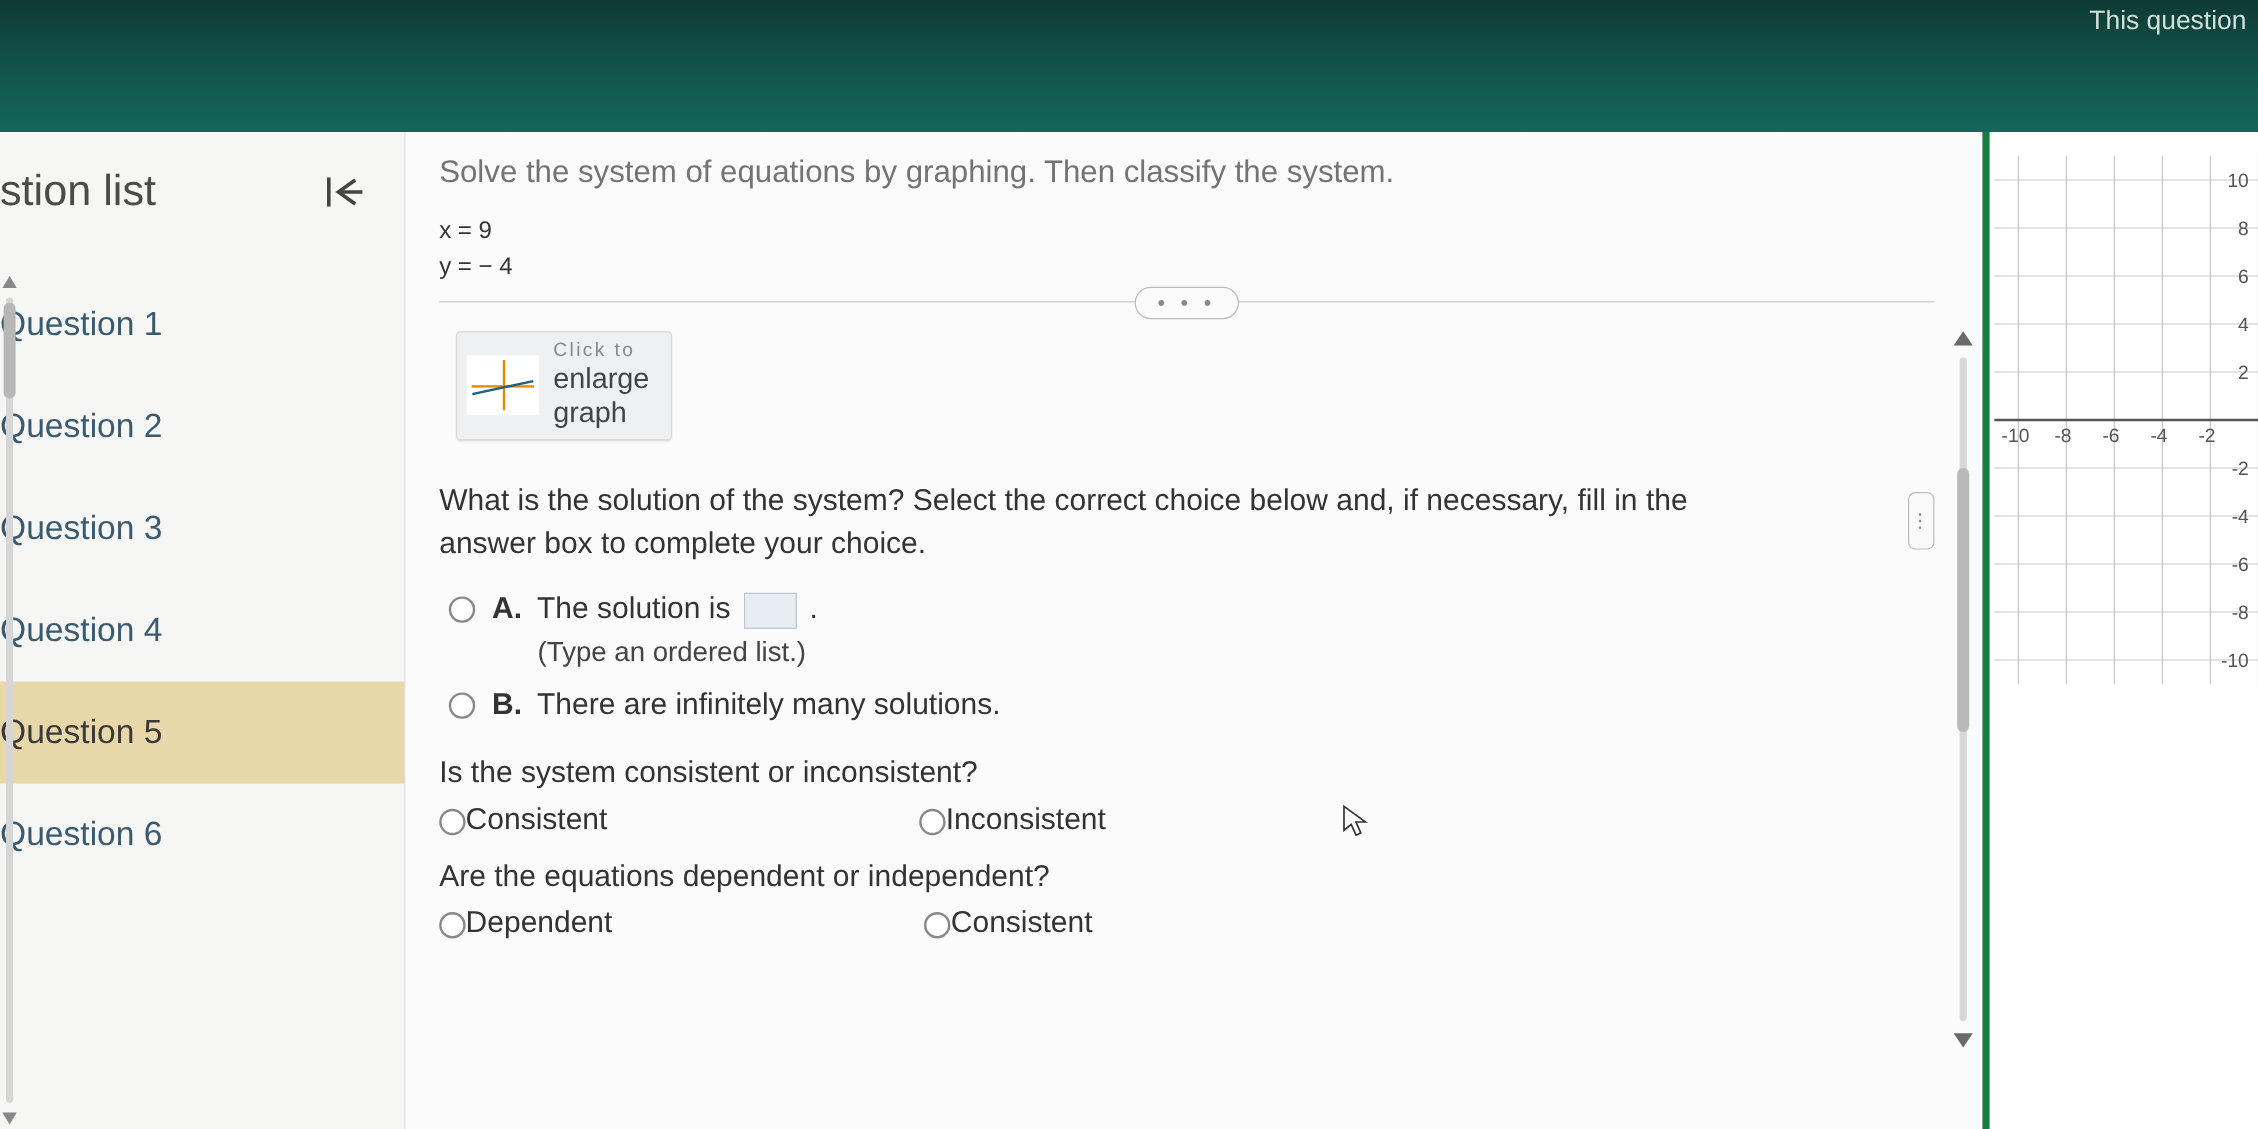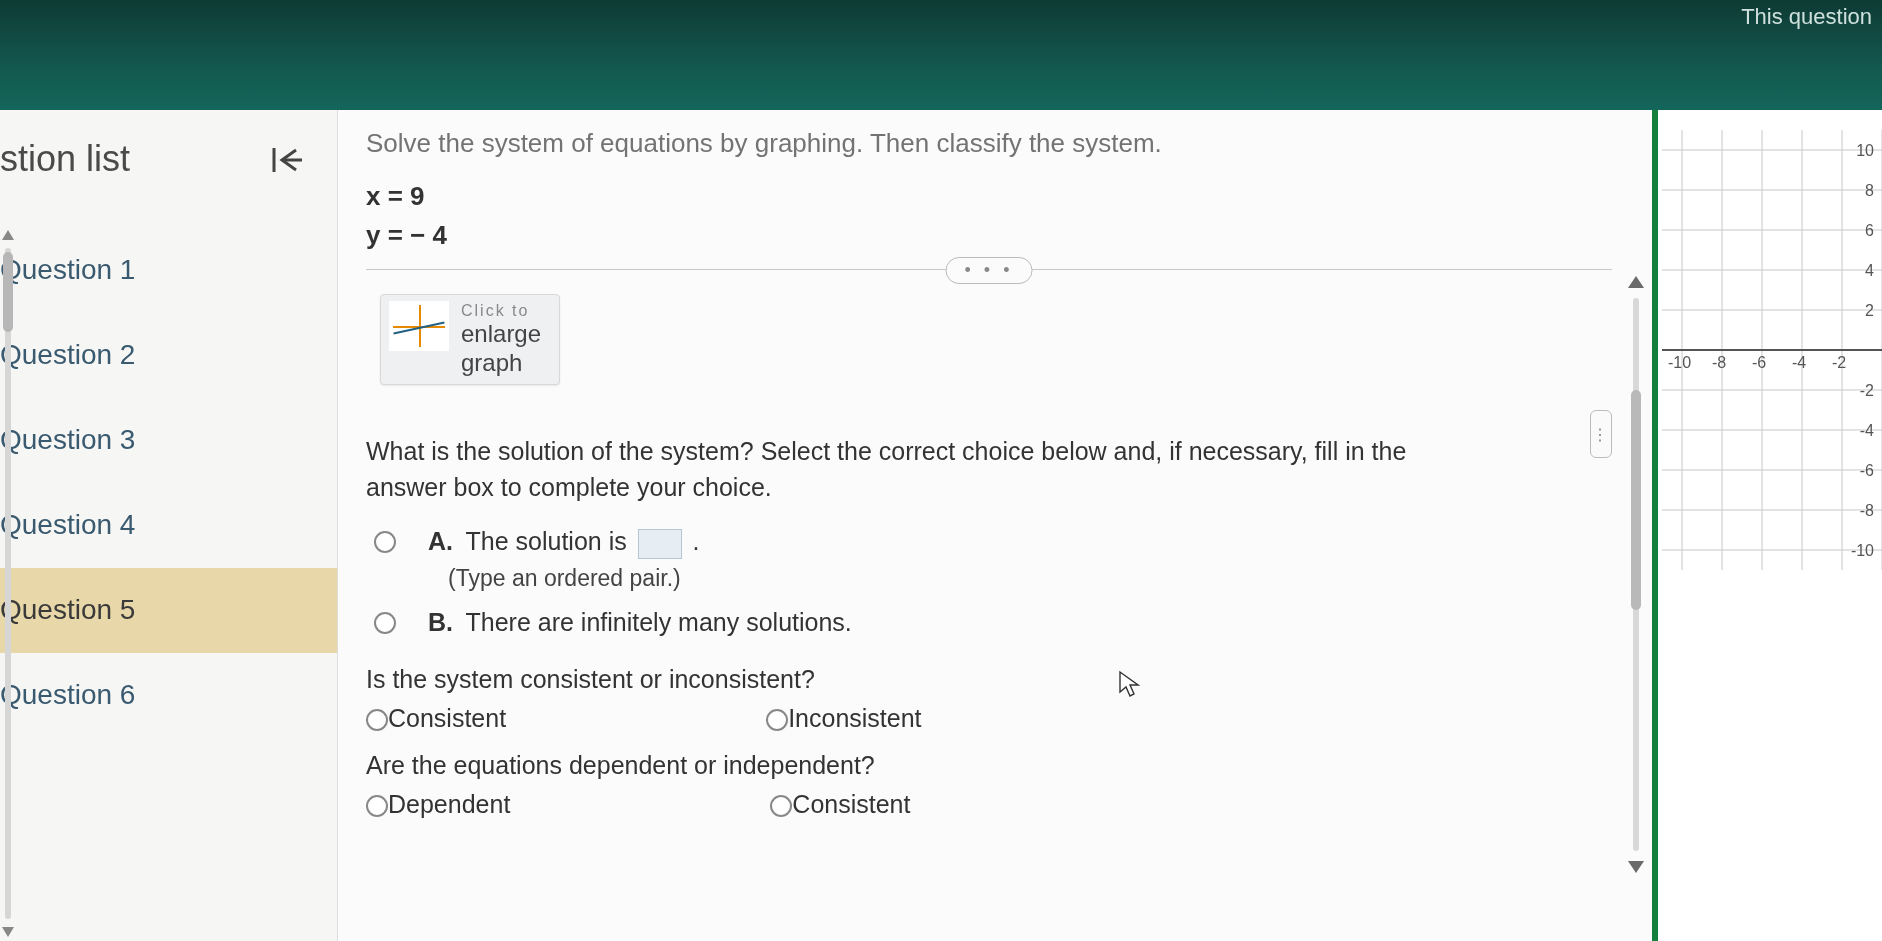--- a/index.html
+++ b/index.html
@@ -39,48 +39,48 @@
     color: #3a3a3a;
   }
   .content-wrap {
     flex: 1; display: flex; position: relative; background: #fbfbfb;
   }
   .content {
     flex: 1; padding: 18px 40px 20px 28px; position: relative;
     font-size: 26px; color: #333;
   }
   .prompt { font-size: 26px; color: #737373; margin-bottom: 18px; }
-  .eqs { font-size: 26px; color: #333; line-height: 1.5; margin-bottom: 14px; font-weight: bold; }
+  .eqs { font-size: 20px; color: #333; line-height: 1.5; margin-bottom: 14px; }
   .divider {
     border: none; border-top: 1px solid #c9c9c9; margin: 12px 0 18px 0; position: relative;
   }
   .divider-dots {
     position: absolute; left: 50%; top: -12px; transform: translateX(-50%);
     background: #fbfbfb; border: 1px solid #bbb; border-radius: 14px;
     padding: 2px 18px; color: #888; font-size: 18px; letter-spacing: 4px;
     cursor: pointer;
   }
   .enlarge-btn {
-    display: inline-flex; gap: 12px;
+    display: inline-flex; align-items: center; gap: 12px;
     background: #eef0f2; border: 1px solid #d8d8d8; border-radius: 4px;
-    padding: 6px 18px 6px 8px; margin: 6px 0 34px 14px;
+    padding: 6px 18px 6px 8px; margin: 6px 0 18px 14px;
     box-shadow: 0 1px 2px rgba(0,0,0,0.08);
     cursor: pointer;
   }
   .enlarge-thumb {
     width: 60px; height: 50px; position: relative; background: #fff;
   }
   .enlarge-thumb .hline { position:absolute; left:4px; right:4px; top:50%; height:2px; background:linear-gradient(90deg,#e68a00,#e68a00); }
   .enlarge-thumb .vline { position:absolute; top:4px; bottom:4px; left:50%; width:2px; background:#e68a00; }
   .enlarge-thumb .diag { position:absolute; left:8px; top:8px; width:44px; height:34px; }
   .enlarge-thumb .diag::before { content:""; position:absolute; left:-4px; top:18px; width:52px; height:2px; background:#206080; transform:rotate(-12deg); }
   .enlarge-label { font-size: 24px; color: #444; line-height:1.2; }
   .subprompt { font-size: 25px; color: #333; margin: 14px 0 12px 0; line-height:1.45; max-width: 1080px; }
   .choices { margin-left: 8px; }
-  .choice-row { display: flex; align-items: flex-start; gap: 32px; padding: 10px 0; font-size: 25px; color:#333; }
+  .choice-row { display: flex; align-items: flex-start; gap: 14px; padding: 10px 0; font-size: 25px; color:#333; }
   .radio-outer {
     width: 22px; height: 22px; border: 2px solid #888; border-radius: 50%; flex:0 0 22px; margin-top: 4px;
     cursor: pointer; background:#fff;
   }
   .choice-letter { font-weight: bold; margin-right: 6px; }
   .answer-box {
     display:inline-block; width: 44px; height: 30px; background:#e6eef4; border:1px solid #b7c6d2; vertical-align: middle; margin: 0 4px;
   }
   .hint { font-size: 23px; color:#444; margin-left: 74px; margin-top:-4px; margin-bottom:6px; }
   .row-q { font-size: 25px; margin: 18px 0 10px 0; }
@@ -188,21 +188,21 @@
       <div class="choices">
         <div class="choice-row">
           <div class="radio-outer"></div>
           <div>
             <span class="choice-letter">A.</span>
             <span>The solution is</span>
             <span class="answer-box"></span>
             <span>.</span>
           </div>
         </div>
-        <div class="hint">(Type an ordered pair.)</div>
+        <div class="hint">(Type an ordered list.)</div>
 
         <div class="choice-row">
           <div class="radio-outer"></div>
           <div>
             <span class="choice-letter">B.</span>
             <span>There are infinitely many solutions.</span>
           </div>
         </div>
 
       </div>

